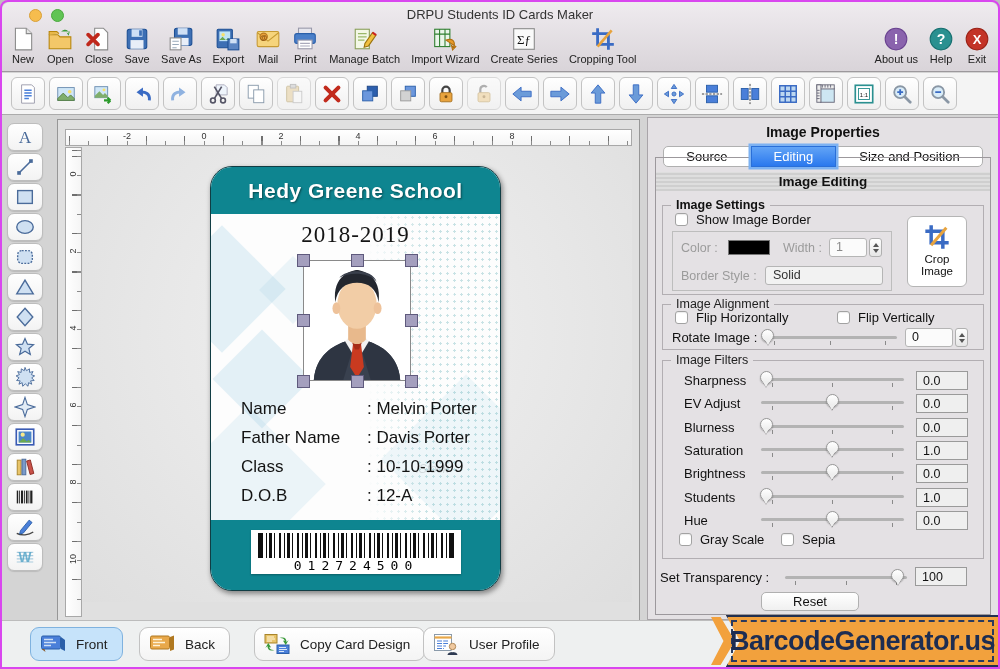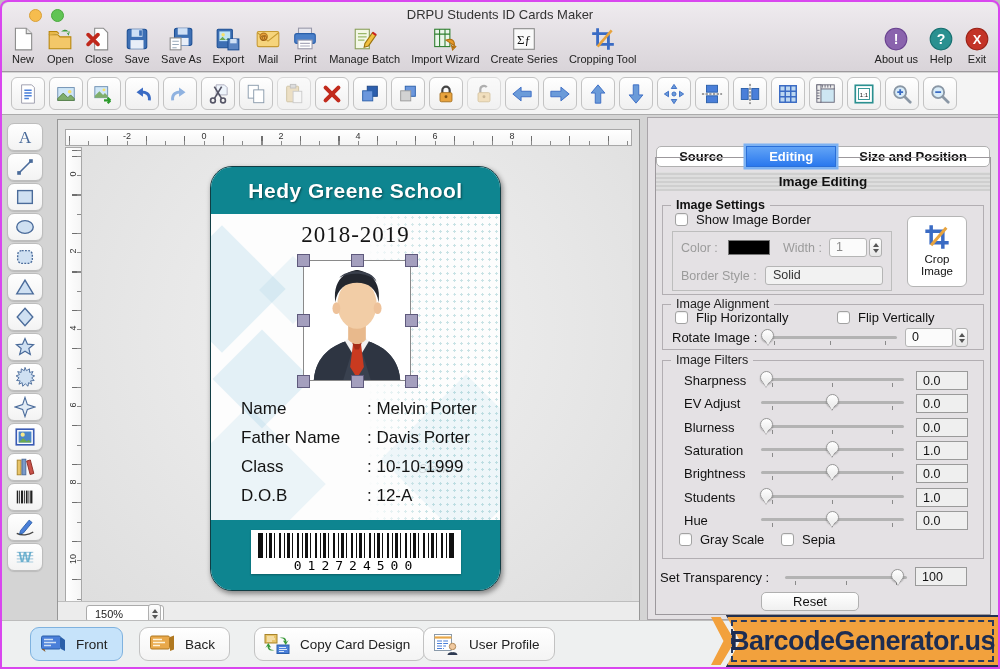--- a/index.html
+++ b/index.html
@@ -64,21 +64,21 @@
   .fld .fv{position:absolute;left:156px;}
   .card-foot{position:absolute;left:0;right:0;bottom:0;height:70px;background:#0e8590;}
   .bc-box{position:absolute;left:40px;top:10px;width:210px;height:44px;background:#fff;box-shadow:0 1px 2px rgba(0,0,0,.3);}
   .bc-bars{position:absolute;left:7px;right:7px;top:3px;height:25px;background:repeating-linear-gradient(90deg,#101010 0 2px,#fff 2px 5px,#101010 5px 6px,#fff 6px 8px,#101010 8px 11px,#fff 11px 13px,#101010 13px 14px,#fff 14px 18px);border-left:3px solid #101010;border-right:3px solid #101010;}
   .bc-num{position:absolute;left:0;right:0;bottom:1px;text-align:center;font-family:"DejaVu Sans Mono",monospace;font-size:13px;letter-spacing:6px;color:#000;}
 
   
   .props{position:absolute;left:645px;top:2px;width:352px;height:503px;background:#e4e1e4;border:1px solid #a9a5a9;}
   .pp-title{position:absolute;top:6px;left:0;right:0;text-align:center;font-size:14px;font-weight:bold;color:#111;}
   .pp-tabs{position:absolute;top:28px;left:0;right:0;display:flex;justify-content:center;align-items:center;}
-  .tab{height:21px;display:flex;align-items:center;justify-content:center;background:#fff;border:1px solid #b0b0b0;font-size:13px;color:#111;padding:0 22px;font-weight:bold;}
+  .tab{height:21px;display:flex;align-items:center;justify-content:center;background:#fff;border:1px solid #b0b0b0;font-size:13px;color:#111;padding:0 22px;}
   .tab.first{border-radius:5px 0 0 5px;}
   .tab.last{border-radius:0 5px 5px 0;}
   .tab.active{background:linear-gradient(#62a4f6,#2a78ee);color:#fff;border:1px solid #2a6fd8;box-shadow:0 0 0 2.5px #7db2f2;z-index:2;position:relative;}
   .pp-box{position:absolute;left:7px;top:39px;width:336px;height:458px;border:1px solid #9c989c;}
   .pp-sec{position:absolute;left:8px;top:54px;width:334px;height:19px;background:repeating-linear-gradient(0deg,#cfcfcf 0 2px,#dedede 2px 4px);text-align:center;font-size:13.5px;font-weight:bold;color:#111;line-height:19px;}
   .grp{position:absolute;border:1px solid #b2aeb2;}
   .grp .legend{position:absolute;top:-8px;left:8px;background:#e4e1e4;padding:0 5px;font-size:12.5px;color:#222;}
   .grp .legend.b{font-weight:bold;color:#111;}
   .grp-settings{left:14px;top:87px;width:322px;height:90px;}
   .grp-align{left:14px;top:186px;width:322px;height:46px;}
@@ -715,32 +715,24 @@
             </div>
           </div>
         <div class="card-foot">
           <div class="bc-box">
             <div class="bc-bars"></div>
             <div class="bc-num">012724500</div>
           </div>
         </div>
       </div>
 
-      <div class="canvas-footer">
-        <div class="zoom-ctl">
-          <span>150%</span>
-          <span class="stepper">
-              <i class="up"></i>
-              <i class="dn"></i>
-            </span>
-        </div>
-      </div>
     </div>
 
     <div class="props">
+      <div class="pp-title">Image Properties</div>
       <div class="pp-tabs">
         <div class="tab first">Source</div>
         <div class="tab active">Editing</div>
         <div class="tab last">Size and Position</div>
       </div>
       <div class="pp-box"></div>
       <div class="pp-sec">Image Editing</div>
 
       <div class="grp grp-settings">
         <div class="legend b">Image Settings</div>

